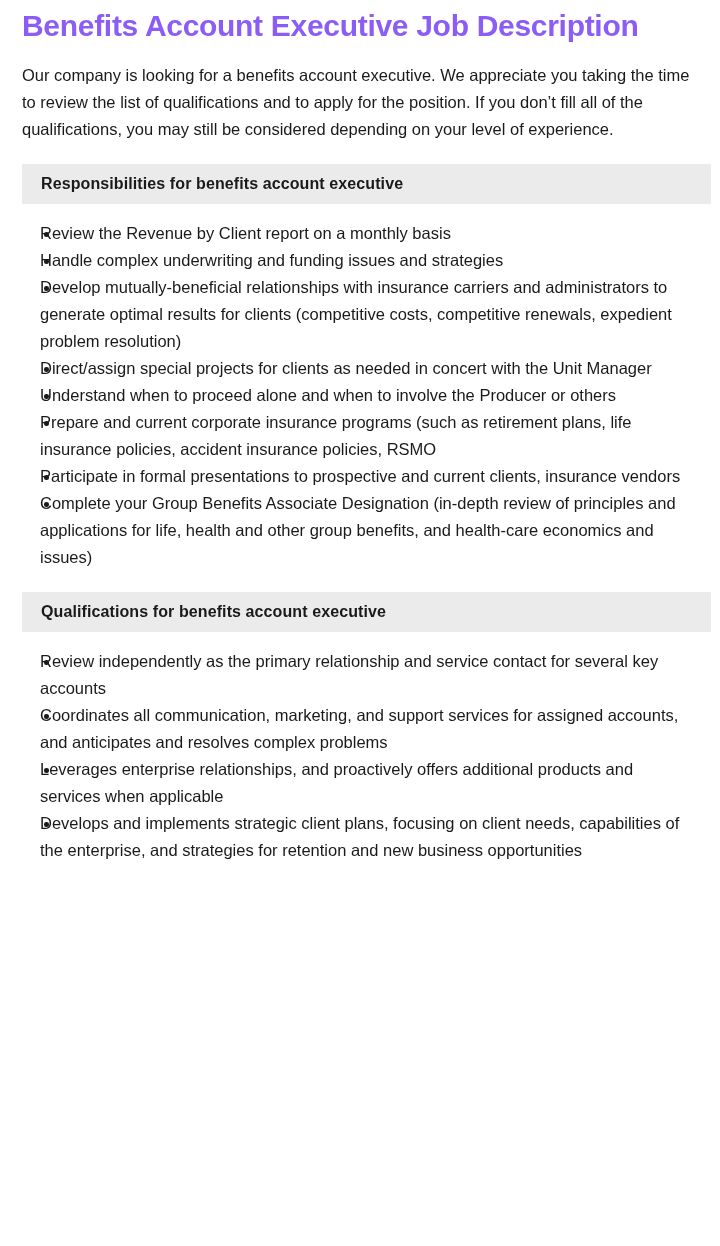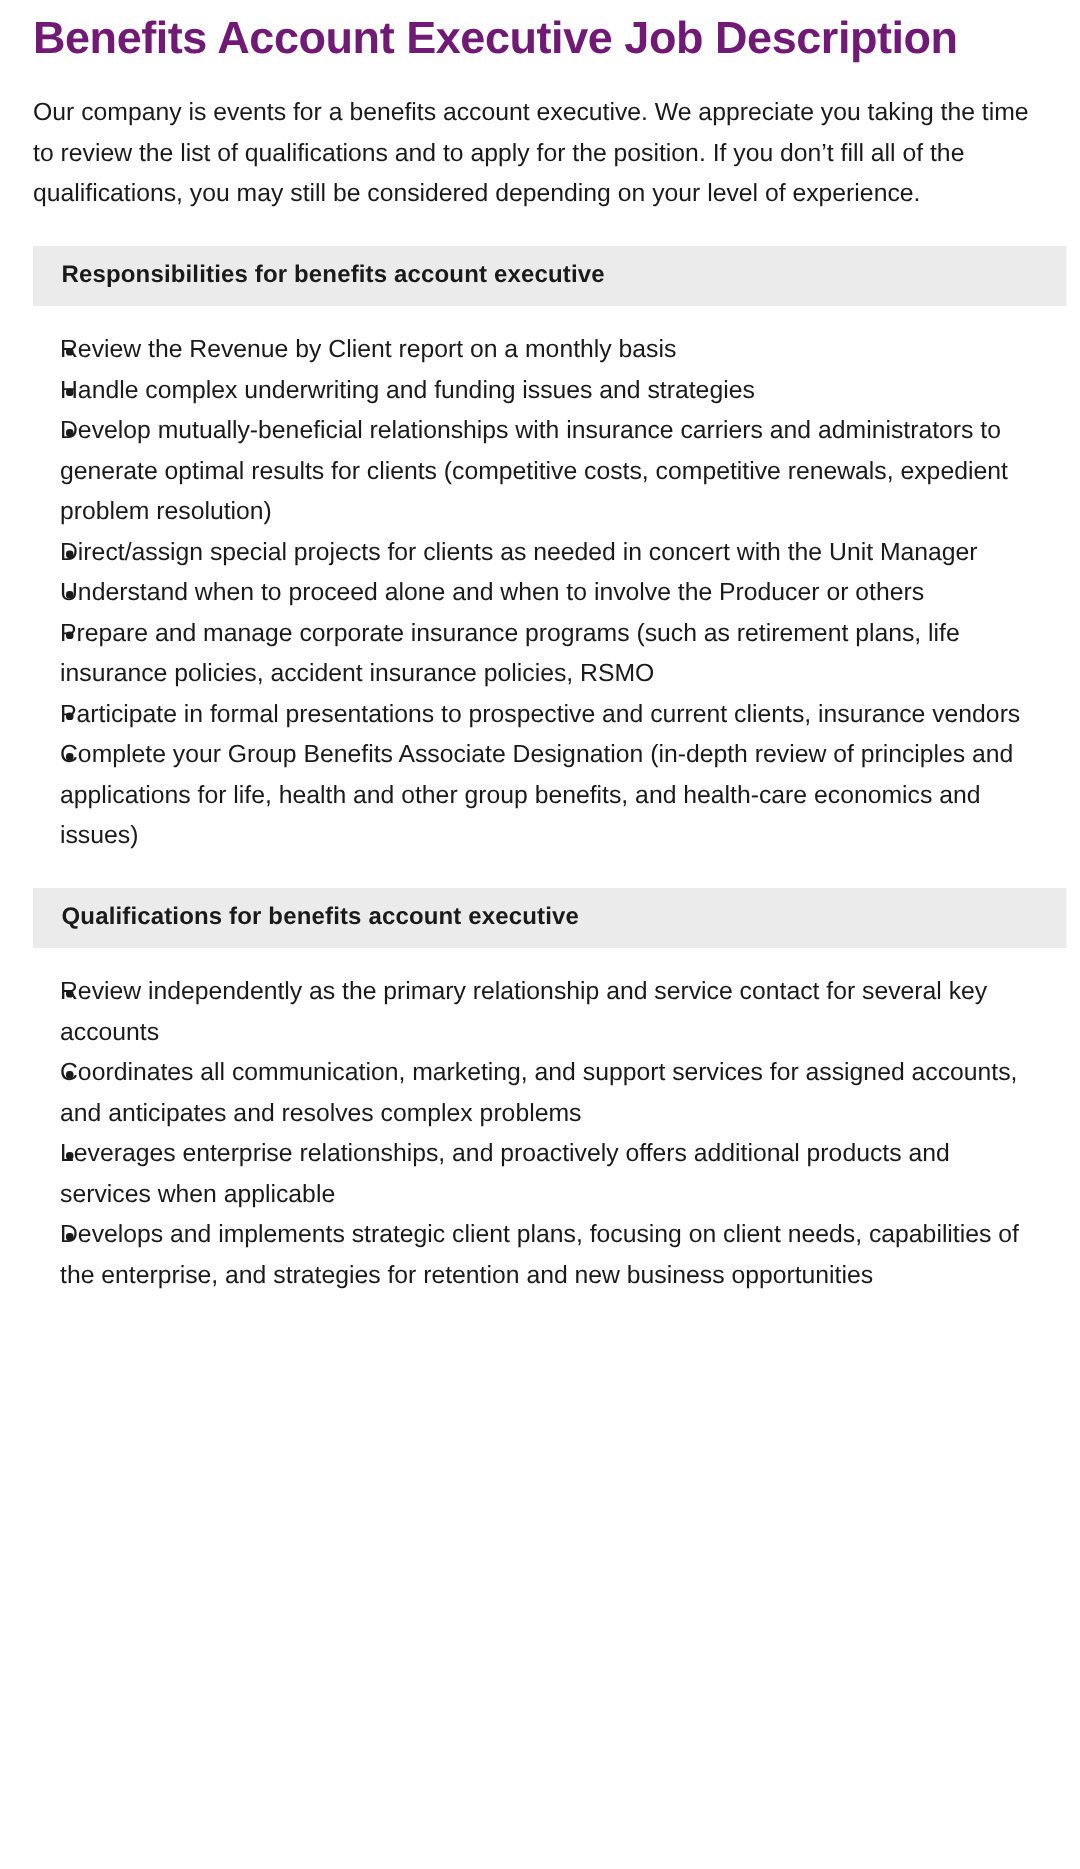--- a/index.html
+++ b/index.html
@@ -24,21 +24,21 @@
   }
 
   
   .doc-title {
     margin: 0;
     padding: 4px 22px 0 22px;
     font-size: 30px;
     line-height: 44px;
     font-weight: 700;
     letter-spacing: -0.3px;
-    color: #701a75;
+    color: #8b5cf6;
   }
 
   
   .intro {
     margin: 14px 0 0 0;
     padding: 0 22px 0 22px;
     font-size: 16.5px;
     line-height: 27px;
     color: #1a1a1a;
     max-width: 680px;
@@ -89,33 +89,33 @@
     background: #1a1a1a;
   }
 </style>
 </head>
 <body>
 
 <div class="page">
 
   <h1 class="doc-title">Benefits Account Executive Job Description</h1>
 
-  <p class="intro">Our company is events for a benefits account executive. We appreciate you taking the time to review the list of qualifications and to apply for the position. If you don’t fill all of the qualifications, you may still be considered depending on your level of experience.</p>
+  <p class="intro">Our company is looking for a benefits account executive. We appreciate you taking the time to review the list of qualifications and to apply for the position. If you don’t fill all of the qualifications, you may still be considered depending on your level of experience.</p>
 
   <div class="section">
     <div class="section-header">
       <span class="section-header-text">Responsibilities for benefits account executive</span>
     </div>
     <ul class="bullet-list">
       <li class="bullet-item">Review the Revenue by Client report on a monthly basis</li>
       <li class="bullet-item">Handle complex underwriting and funding issues and strategies</li>
       <li class="bullet-item">Develop mutually-beneficial relationships with insurance carriers and administrators to generate optimal results for clients (competitive costs, competitive renewals, expedient problem resolution)</li>
       <li class="bullet-item">Direct/assign special projects for clients as needed in concert with the Unit Manager</li>
       <li class="bullet-item">Understand when to proceed alone and when to involve the Producer or others</li>
-      <li class="bullet-item">Prepare and manage corporate insurance programs (such as retirement plans, life insurance policies, accident insurance policies, RSMO</li>
+      <li class="bullet-item">Prepare and current corporate insurance programs (such as retirement plans, life insurance policies, accident insurance policies, RSMO</li>
       <li class="bullet-item">Participate in formal presentations to prospective and current clients, insurance vendors</li>
       <li class="bullet-item">Complete your Group Benefits Associate Designation (in-depth review of principles and applications for life, health and other group benefits, and health-care economics and issues)</li>
     </ul>
   </div>
 
   <div class="section">
     <div class="section-header">
       <span class="section-header-text">Qualifications for benefits account executive</span>
     </div>
     <ul class="bullet-list">

